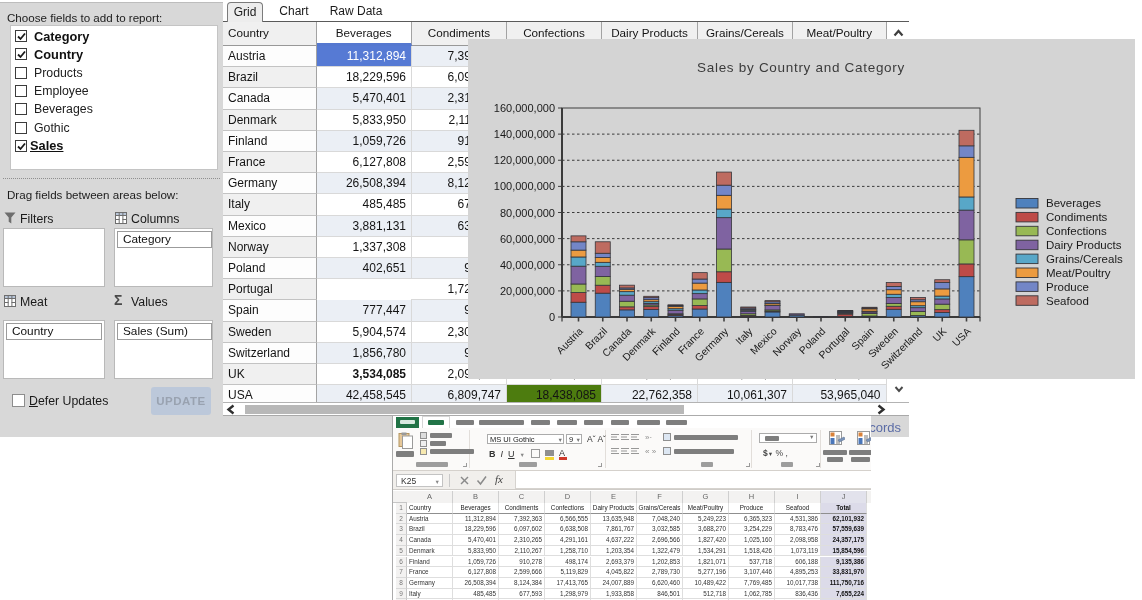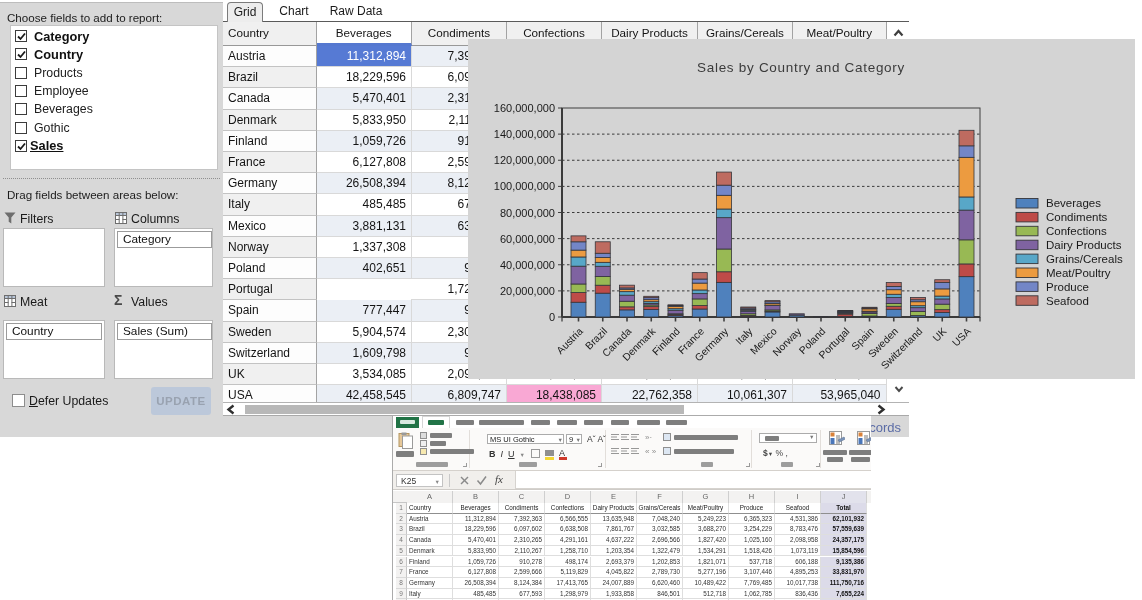--- a/index.html
+++ b/index.html
@@ -181,37 +181,37 @@
 <div class="abs" style="left:475px;top:300.4px;width:95px;height:21.2px;background:#ebeff5;border-right:1px solid #d9d9d9;border-bottom:1px solid #d9d9d9;font-size:12px;color:#141414;line-height:20px;text-align:right;padding-right:5px;">600,000</div>
 <div class="abs" style="left:570px;top:300.4px;width:93.5px;height:21.2px;background:#ebeff5;border-right:1px solid #d9d9d9;border-bottom:1px solid #d9d9d9;font-size:12px;color:#141414;line-height:20px;text-align:right;padding-right:5px;">1,800,000</div>
 <div class="abs" style="left:0;top:321.6px;width:93.5px;height:21.2px;background:#f0f0f0;border-right:1px solid #a3a3a3;border-bottom:1px solid #c3c3c3;font-size:12px;color:#141414;line-height:20px;padding-left:5px;">Sweden</div>
 <div class="abs" style="left:93.5px;top:321.6px;width:95.5px;height:21.2px;background:#ffffff;border-right:1px solid #d9d9d9;border-bottom:1px solid #d9d9d9;font-size:12px;color:#141414;line-height:20px;text-align:right;padding-right:5px;">5,904,574</div>
 <div class="abs" style="left:189px;top:321.6px;width:95px;height:21.2px;background:#ffffff;border-right:1px solid #d9d9d9;border-bottom:1px solid #d9d9d9;font-size:12px;color:#141414;line-height:20px;text-align:right;padding-right:5px;">2,300,000</div>
 <div class="abs" style="left:284px;top:321.6px;width:95px;height:21.2px;background:#ffffff;border-right:1px solid #d9d9d9;border-bottom:1px solid #d9d9d9;font-size:12px;color:#141414;line-height:20px;text-align:right;padding-right:5px;">2,200,000</div>
 <div class="abs" style="left:379px;top:321.6px;width:96px;height:21.2px;background:#ffffff;border-right:1px solid #d9d9d9;border-bottom:1px solid #d9d9d9;font-size:12px;color:#141414;line-height:20px;text-align:right;padding-right:5px;">4,500,000</div>
 <div class="abs" style="left:475px;top:321.6px;width:95px;height:21.2px;background:#ffffff;border-right:1px solid #d9d9d9;border-bottom:1px solid #d9d9d9;font-size:12px;color:#141414;line-height:20px;text-align:right;padding-right:5px;">2,500,000</div>
 <div class="abs" style="left:570px;top:321.6px;width:93.5px;height:21.2px;background:#ffffff;border-right:1px solid #d9d9d9;border-bottom:1px solid #d9d9d9;font-size:12px;color:#141414;line-height:20px;text-align:right;padding-right:5px;">3,500,000</div>
 <div class="abs" style="left:0;top:342.8px;width:93.5px;height:21.2px;background:#fdfdfd;border-right:1px solid #a3a3a3;border-bottom:1px solid #c3c3c3;font-size:12px;color:#141414;line-height:20px;padding-left:5px;">Switzerland</div>
-<div class="abs" style="left:93.5px;top:342.8px;width:95.5px;height:21.2px;background:#ebeff5;border-right:1px solid #d9d9d9;border-bottom:1px solid #d9d9d9;font-size:12px;color:#141414;line-height:20px;text-align:right;padding-right:5px;">1,609,798</div>
+<div class="abs" style="left:93.5px;top:342.8px;width:95.5px;height:21.2px;background:#ebeff5;border-right:1px solid #d9d9d9;border-bottom:1px solid #d9d9d9;font-size:12px;color:#141414;line-height:20px;text-align:right;padding-right:5px;">1,856,780</div>
 <div class="abs" style="left:189px;top:342.8px;width:95px;height:21.2px;background:#ebeff5;border-right:1px solid #d9d9d9;border-bottom:1px solid #d9d9d9;font-size:12px;color:#141414;line-height:20px;text-align:right;padding-right:5px;">95,000</div>
 <div class="abs" style="left:284px;top:342.8px;width:95px;height:21.2px;background:#ebeff5;border-right:1px solid #d9d9d9;border-bottom:1px solid #d9d9d9;font-size:12px;color:#141414;line-height:20px;text-align:right;padding-right:5px;">3,155,000</div>
 <div class="abs" style="left:379px;top:342.8px;width:96px;height:21.2px;background:#ebeff5;border-right:1px solid #d9d9d9;border-bottom:1px solid #d9d9d9;font-size:12px;color:#141414;line-height:20px;text-align:right;padding-right:5px;">2,850,000</div>
 <div class="abs" style="left:475px;top:342.8px;width:95px;height:21.2px;background:#ebeff5;border-right:1px solid #d9d9d9;border-bottom:1px solid #d9d9d9;font-size:12px;color:#141414;line-height:20px;text-align:right;padding-right:5px;">1,500,000</div>
 <div class="abs" style="left:570px;top:342.8px;width:93.5px;height:21.2px;background:#ebeff5;border-right:1px solid #d9d9d9;border-bottom:1px solid #d9d9d9;font-size:12px;color:#141414;line-height:20px;text-align:right;padding-right:5px;">3,050,000</div>
 <div class="abs" style="left:0;top:364.0px;width:93.5px;height:21.2px;background:#f0f0f0;border-right:1px solid #a3a3a3;border-bottom:1px solid #c3c3c3;font-size:12px;color:#141414;line-height:20px;padding-left:5px;">UK</div>
-<div class="abs" style="left:93.5px;top:364.0px;width:95.5px;height:21.2px;background:#ffffff;border-right:1px solid #d9d9d9;border-bottom:1px solid #d9d9d9;font-size:12px;color:#141414;line-height:20px;text-align:right;padding-right:5px;">3,534,085</div>
+<div class="abs" style="left:93.5px;top:364.0px;width:95.5px;height:21.2px;background:#ffffff;border-right:1px solid #d9d9d9;border-bottom:1px solid #d9d9d9;font-size:12px;color:#141414;line-height:20px;text-align:right;padding-right:5px;font-weight:bold;">3,534,085</div>
 <div class="abs" style="left:189px;top:364.0px;width:95px;height:21.2px;background:#ffffff;border-right:1px solid #d9d9d9;border-bottom:1px solid #d9d9d9;font-size:12px;color:#141414;line-height:20px;text-align:right;padding-right:5px;">2,093,462</div>
 <div class="abs" style="left:284px;top:364.0px;width:95px;height:21.2px;background:#ffffff;border-right:1px solid #d9d9d9;border-bottom:1px solid #d9d9d9;font-size:12px;color:#141414;line-height:20px;text-align:right;padding-right:5px;">4,200,000</div>
 <div class="abs" style="left:379px;top:364.0px;width:96px;height:21.2px;background:#ffffff;border-right:1px solid #d9d9d9;border-bottom:1px solid #d9d9d9;font-size:12px;color:#141414;line-height:20px;text-align:right;padding-right:5px;">4,000,000</div>
 <div class="abs" style="left:475px;top:364.0px;width:95px;height:21.2px;background:#ffffff;border-right:1px solid #d9d9d9;border-bottom:1px solid #d9d9d9;font-size:12px;color:#141414;line-height:20px;text-align:right;padding-right:5px;">2,200,000</div>
 <div class="abs" style="left:570px;top:364.0px;width:93.5px;height:21.2px;background:#ffffff;border-right:1px solid #d9d9d9;border-bottom:1px solid #d9d9d9;font-size:12px;color:#141414;line-height:20px;text-align:right;padding-right:5px;">5,500,000</div>
 <div class="abs" style="left:0;top:385.2px;width:93.5px;height:21.2px;background:#fdfdfd;border-right:1px solid #a3a3a3;border-bottom:1px solid #c3c3c3;font-size:12px;color:#141414;line-height:20px;padding-left:5px;">USA</div>
 <div class="abs" style="left:93.5px;top:385.2px;width:95.5px;height:21.2px;background:#ebeff5;border-right:1px solid #d9d9d9;border-bottom:1px solid #d9d9d9;font-size:12px;color:#141414;line-height:20px;text-align:right;padding-right:5px;">42,458,545</div>
 <div class="abs" style="left:189px;top:385.2px;width:95px;height:21.2px;background:#ebeff5;border-right:1px solid #d9d9d9;border-bottom:1px solid #d9d9d9;font-size:12px;color:#141414;line-height:20px;text-align:right;padding-right:5px;">6,809,747</div>
-<div class="abs" style="left:284px;top:385.2px;width:95px;height:21.2px;background:#f9a8d4;border-right:1px solid #d9d9d9;border-bottom:1px solid #d9d9d9;font-size:12px;color:#141414;line-height:20px;text-align:right;padding-right:5px;">18,438,085</div>
+<div class="abs" style="left:284px;top:385.2px;width:95px;height:21.2px;background:#4d7c0f;border-right:1px solid #d9d9d9;border-bottom:1px solid #d9d9d9;font-size:12px;color:#141414;line-height:20px;text-align:right;padding-right:5px;">18,438,085</div>
 <div class="abs" style="left:379px;top:385.2px;width:96px;height:21.2px;background:#ebeff5;border-right:1px solid #d9d9d9;border-bottom:1px solid #d9d9d9;font-size:12px;color:#141414;line-height:20px;text-align:right;padding-right:5px;">22,762,358</div>
 <div class="abs" style="left:475px;top:385.2px;width:95px;height:21.2px;background:#ebeff5;border-right:1px solid #d9d9d9;border-bottom:1px solid #d9d9d9;font-size:12px;color:#141414;line-height:20px;text-align:right;padding-right:5px;">10,061,307</div>
 <div class="abs" style="left:570px;top:385.2px;width:93.5px;height:21.2px;background:#ebeff5;border-right:1px solid #d9d9d9;border-bottom:1px solid #d9d9d9;font-size:12px;color:#141414;line-height:20px;text-align:right;padding-right:5px;">53,965,040</div>
 <div class="abs" style="left:663.5px;top:22px;width:22.5px;height:380px;background:#fff;"></div>
 <svg class="abs" style="left:670px;top:29px;" width="11" height="9" viewBox="0 0 11 9">
           <polyline points="1.5,6.5 5.5,2 9.5,6.5" fill="none" stroke="#3f3f3f" stroke-width="2.2"></polyline>
         </svg>
 <svg class="abs" style="left:671px;top:385px;" width="10" height="8" viewBox="0 0 10 8">
           <polyline points="1.5,2 5,6 8.5,2" fill="none" stroke="#4a4a4a" stroke-width="1.9"></polyline>
         </svg>

